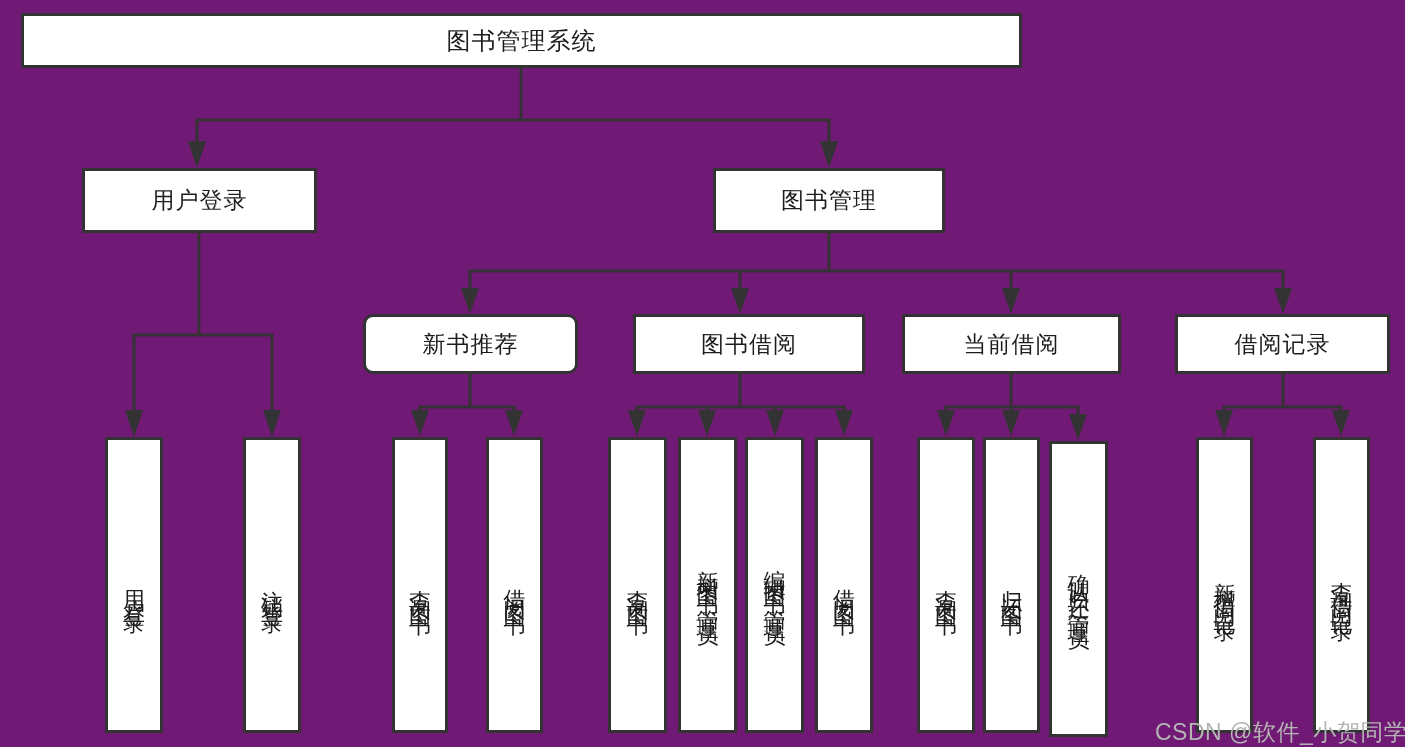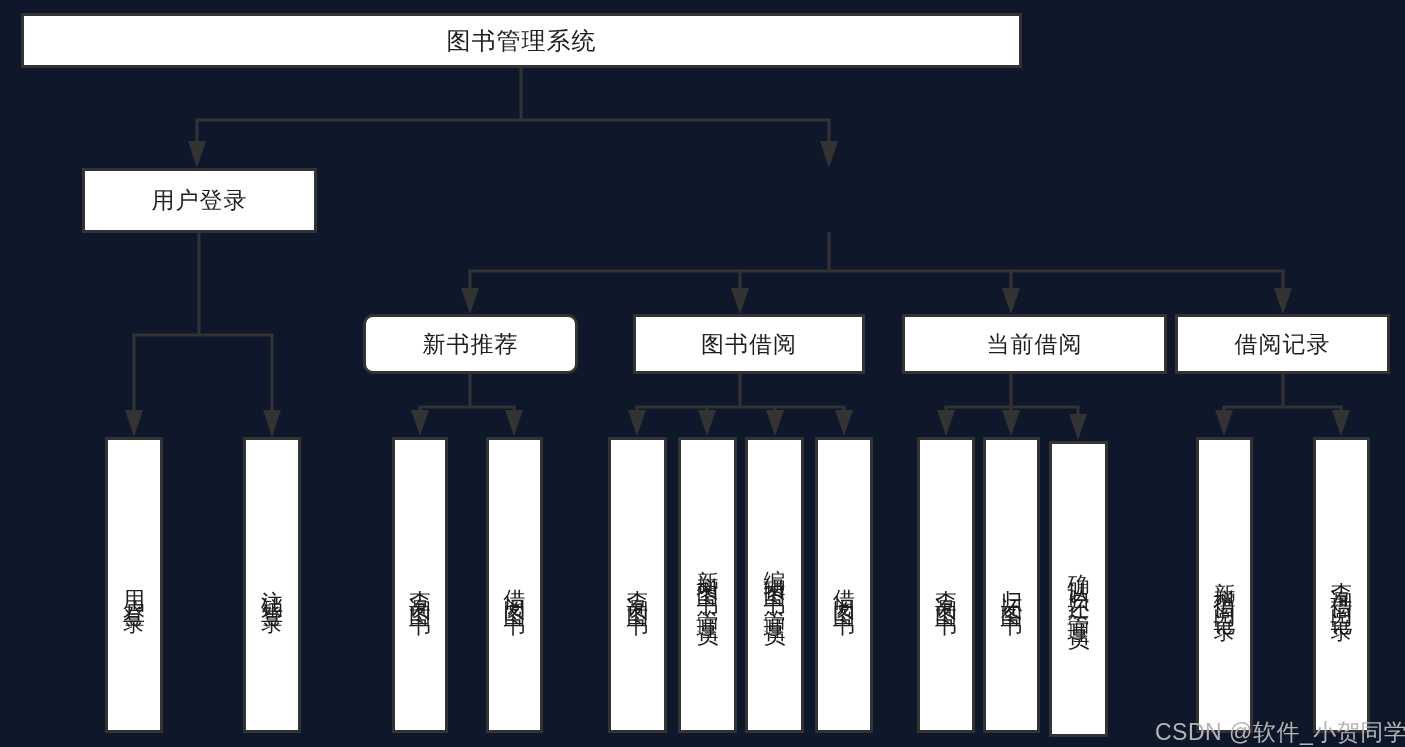--- a/index.html
+++ b/index.html
@@ -5,21 +5,21 @@
   html, body {
     margin: 0;
     padding: 0;
     background: #ffffff;
     font-family: "Liberation Sans", sans-serif;
   }
   .canvas {
     position: relative;
     width: 1405px;
     height: 747px;
-    background: #0f172a;
+    background: #701a75;
     overflow: hidden;
   }
   .connectors {
     position: absolute;
     left: 0;
     top: 0;
     pointer-events: none;
   }
   .box {
     position: absolute;
@@ -46,21 +46,21 @@
     letter-spacing: 8px;
     line-height: 1;
     padding-top: 6px;
   }
   
   .root            { left: 21px;   top: 13px;  width: 1001px; height: 55px; }
   .n-user-login    { left: 82px;   top: 168px; width: 235px;  height: 65px; }
   .n-book-mgmt     { left: 713px;  top: 168px; width: 232px;  height: 65px; }
   .n-new-book      { left: 363px;  top: 314px; width: 215px;  height: 60px; border-radius: 10px; }
   .n-book-borrow   { left: 633px;  top: 314px; width: 232px;  height: 60px; }
-  .n-cur-borrow    { left: 902px;  top: 314px; width: 265px;  height: 60px; text-align: right; }
+  .n-cur-borrow    { left: 902px;  top: 314px; width: 219px;  height: 60px; text-align: right; }
   .n-borrow-rec    { left: 1175px; top: 314px; width: 215px;  height: 60px; }
   
   .leaf            { top: 437px; height: 296px; }
   .l-ul-login      { left: 105px;  width: 58px; }
   .l-ul-logout     { left: 243px;  width: 58px; }
   .l-nb-query      { left: 392px;  width: 56px; }
   .l-nb-borrow     { left: 486px;  width: 57px; }
   .l-bb-query      { left: 608px;  width: 59px; }
   .l-bb-add        { left: 678px;  width: 59px; }
   .l-bb-edit       { left: 745px;  width: 59px; }
@@ -162,20 +162,23 @@
     </g>
   </svg>
 
   <div class="box hbox root">
     <span class="label">图书管理系统</span>
   </div>
 
   <div class="box hbox n-user-login">
     <span class="label">用户登录</span>
   </div>
+  <div class="box hbox n-book-mgmt">
+    <span class="label">图书管理</span>
+  </div>
 
   <div class="box hbox n-new-book">
     <span class="label">新书推荐</span>
   </div>
   <div class="box hbox n-book-borrow">
     <span class="label">图书借阅</span>
   </div>
   <div class="box hbox n-cur-borrow">
     <span class="label">当前借阅</span>
   </div>

